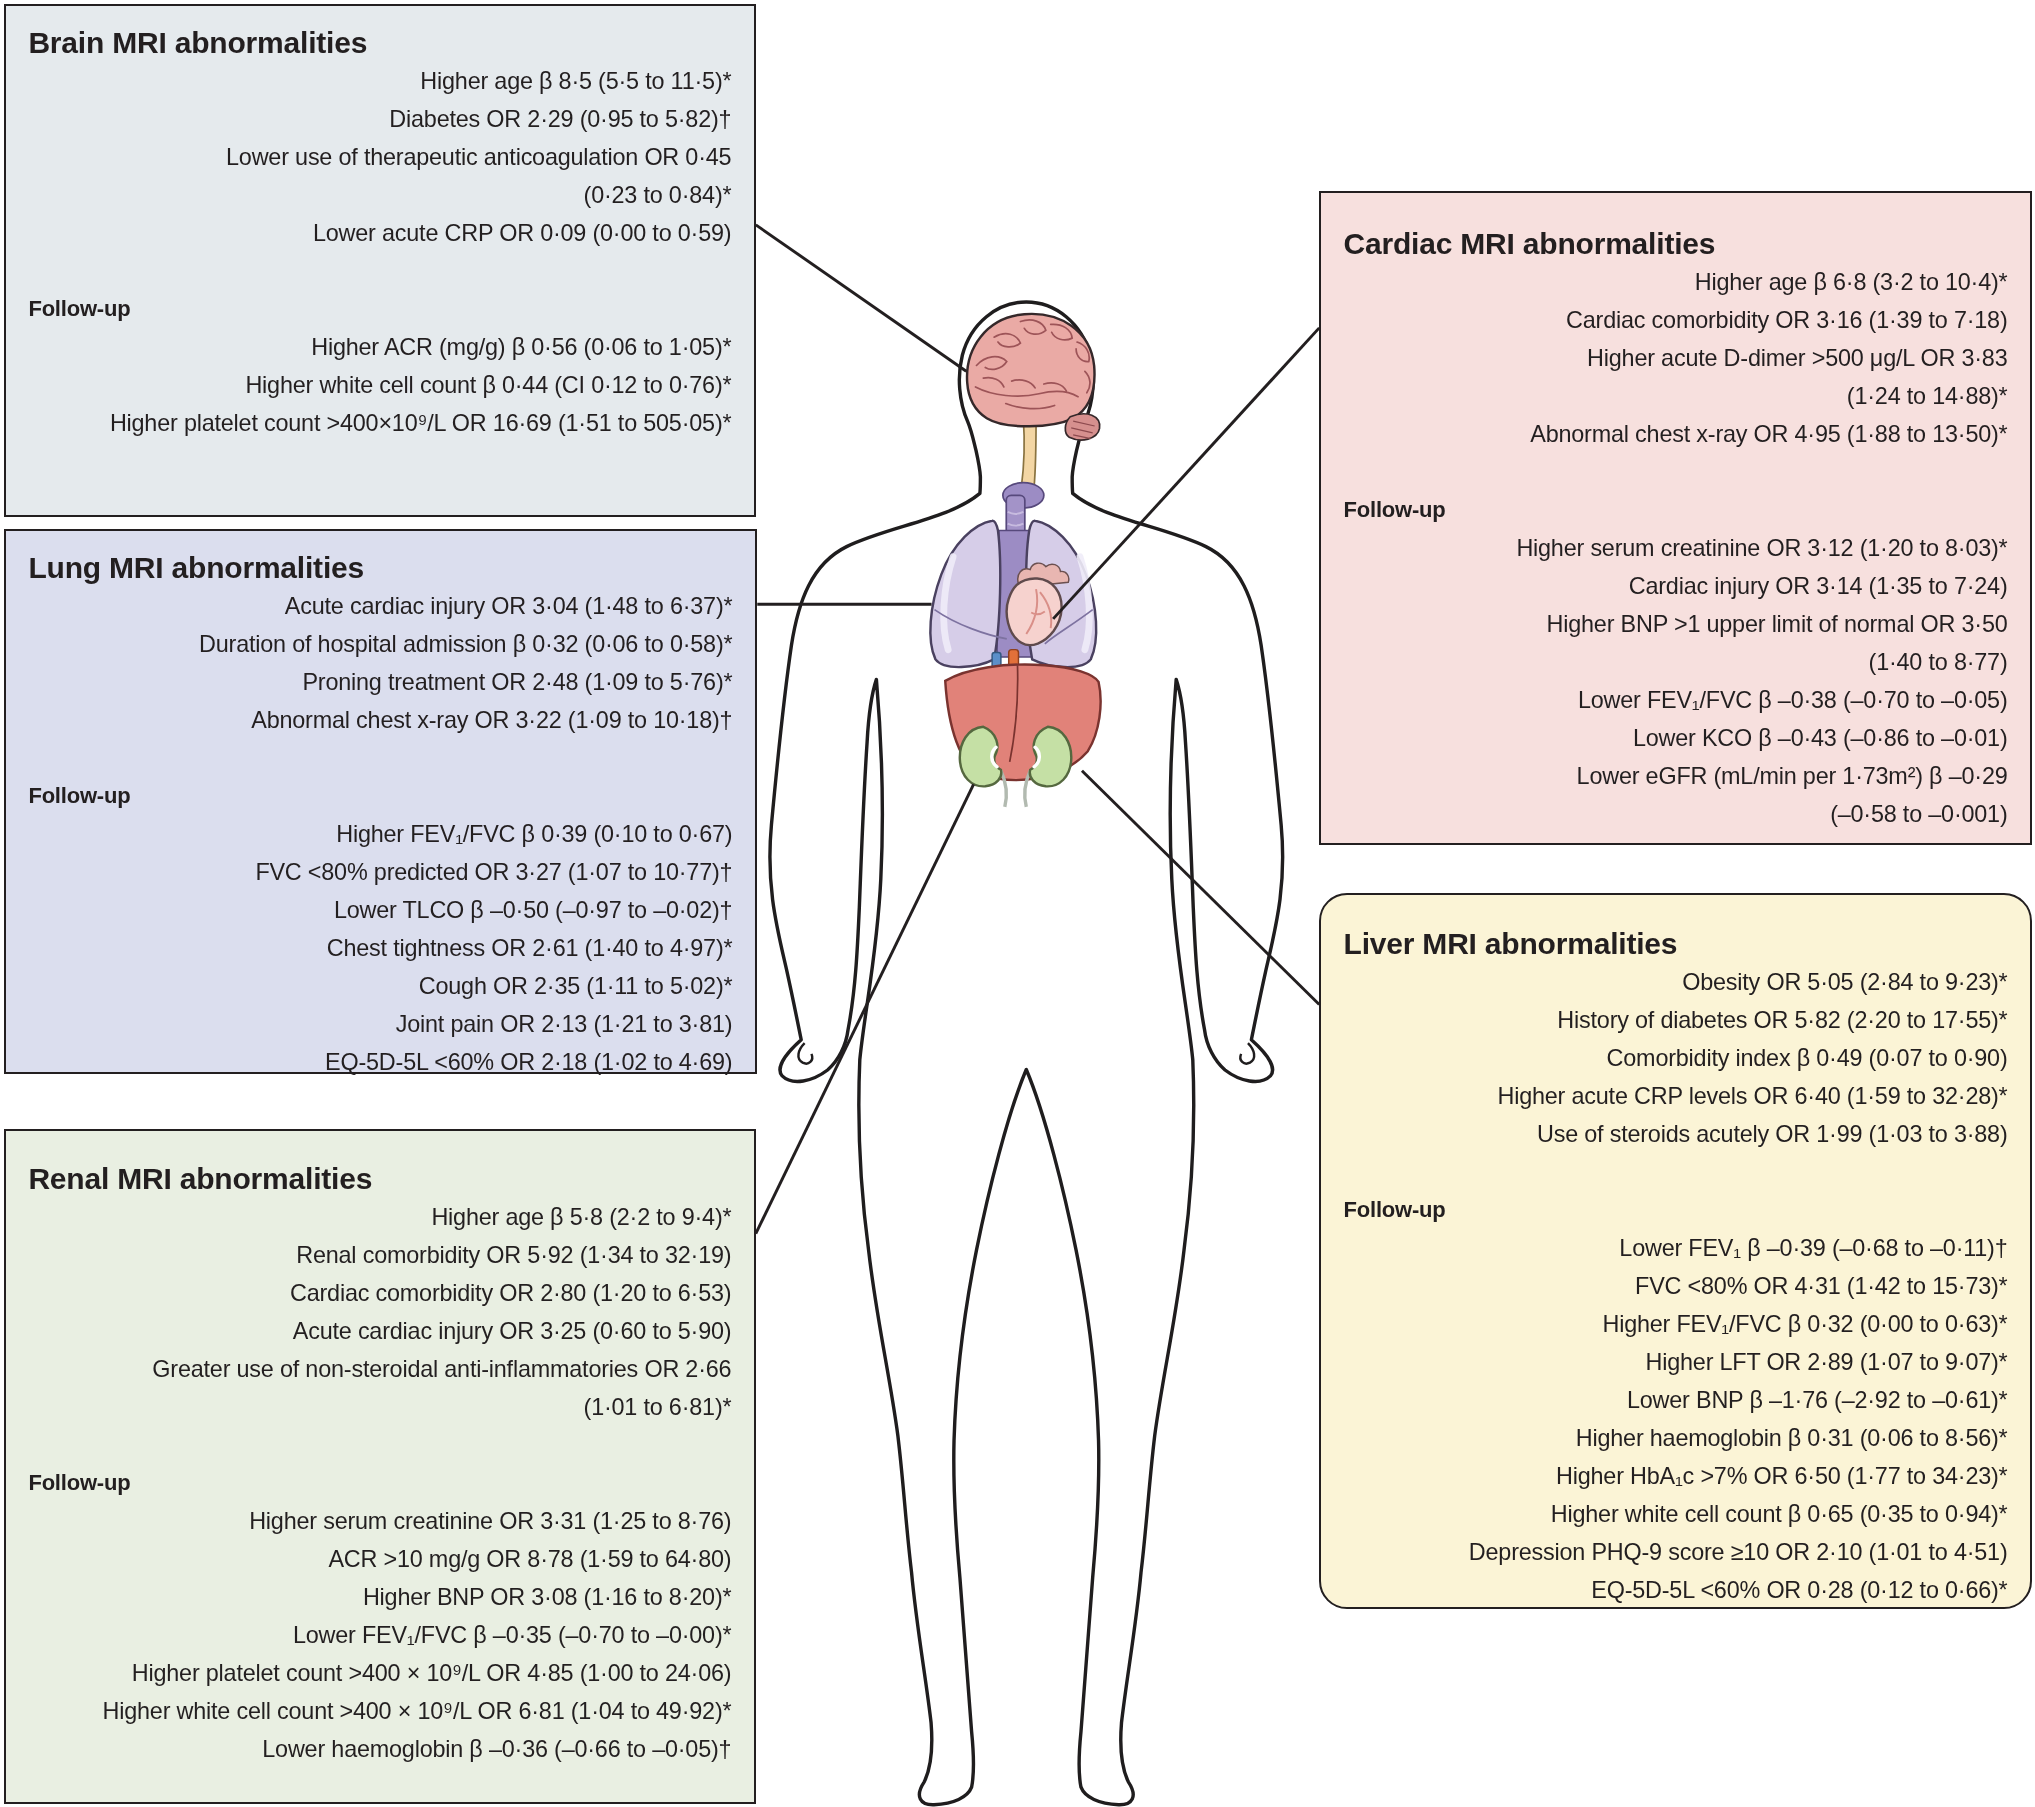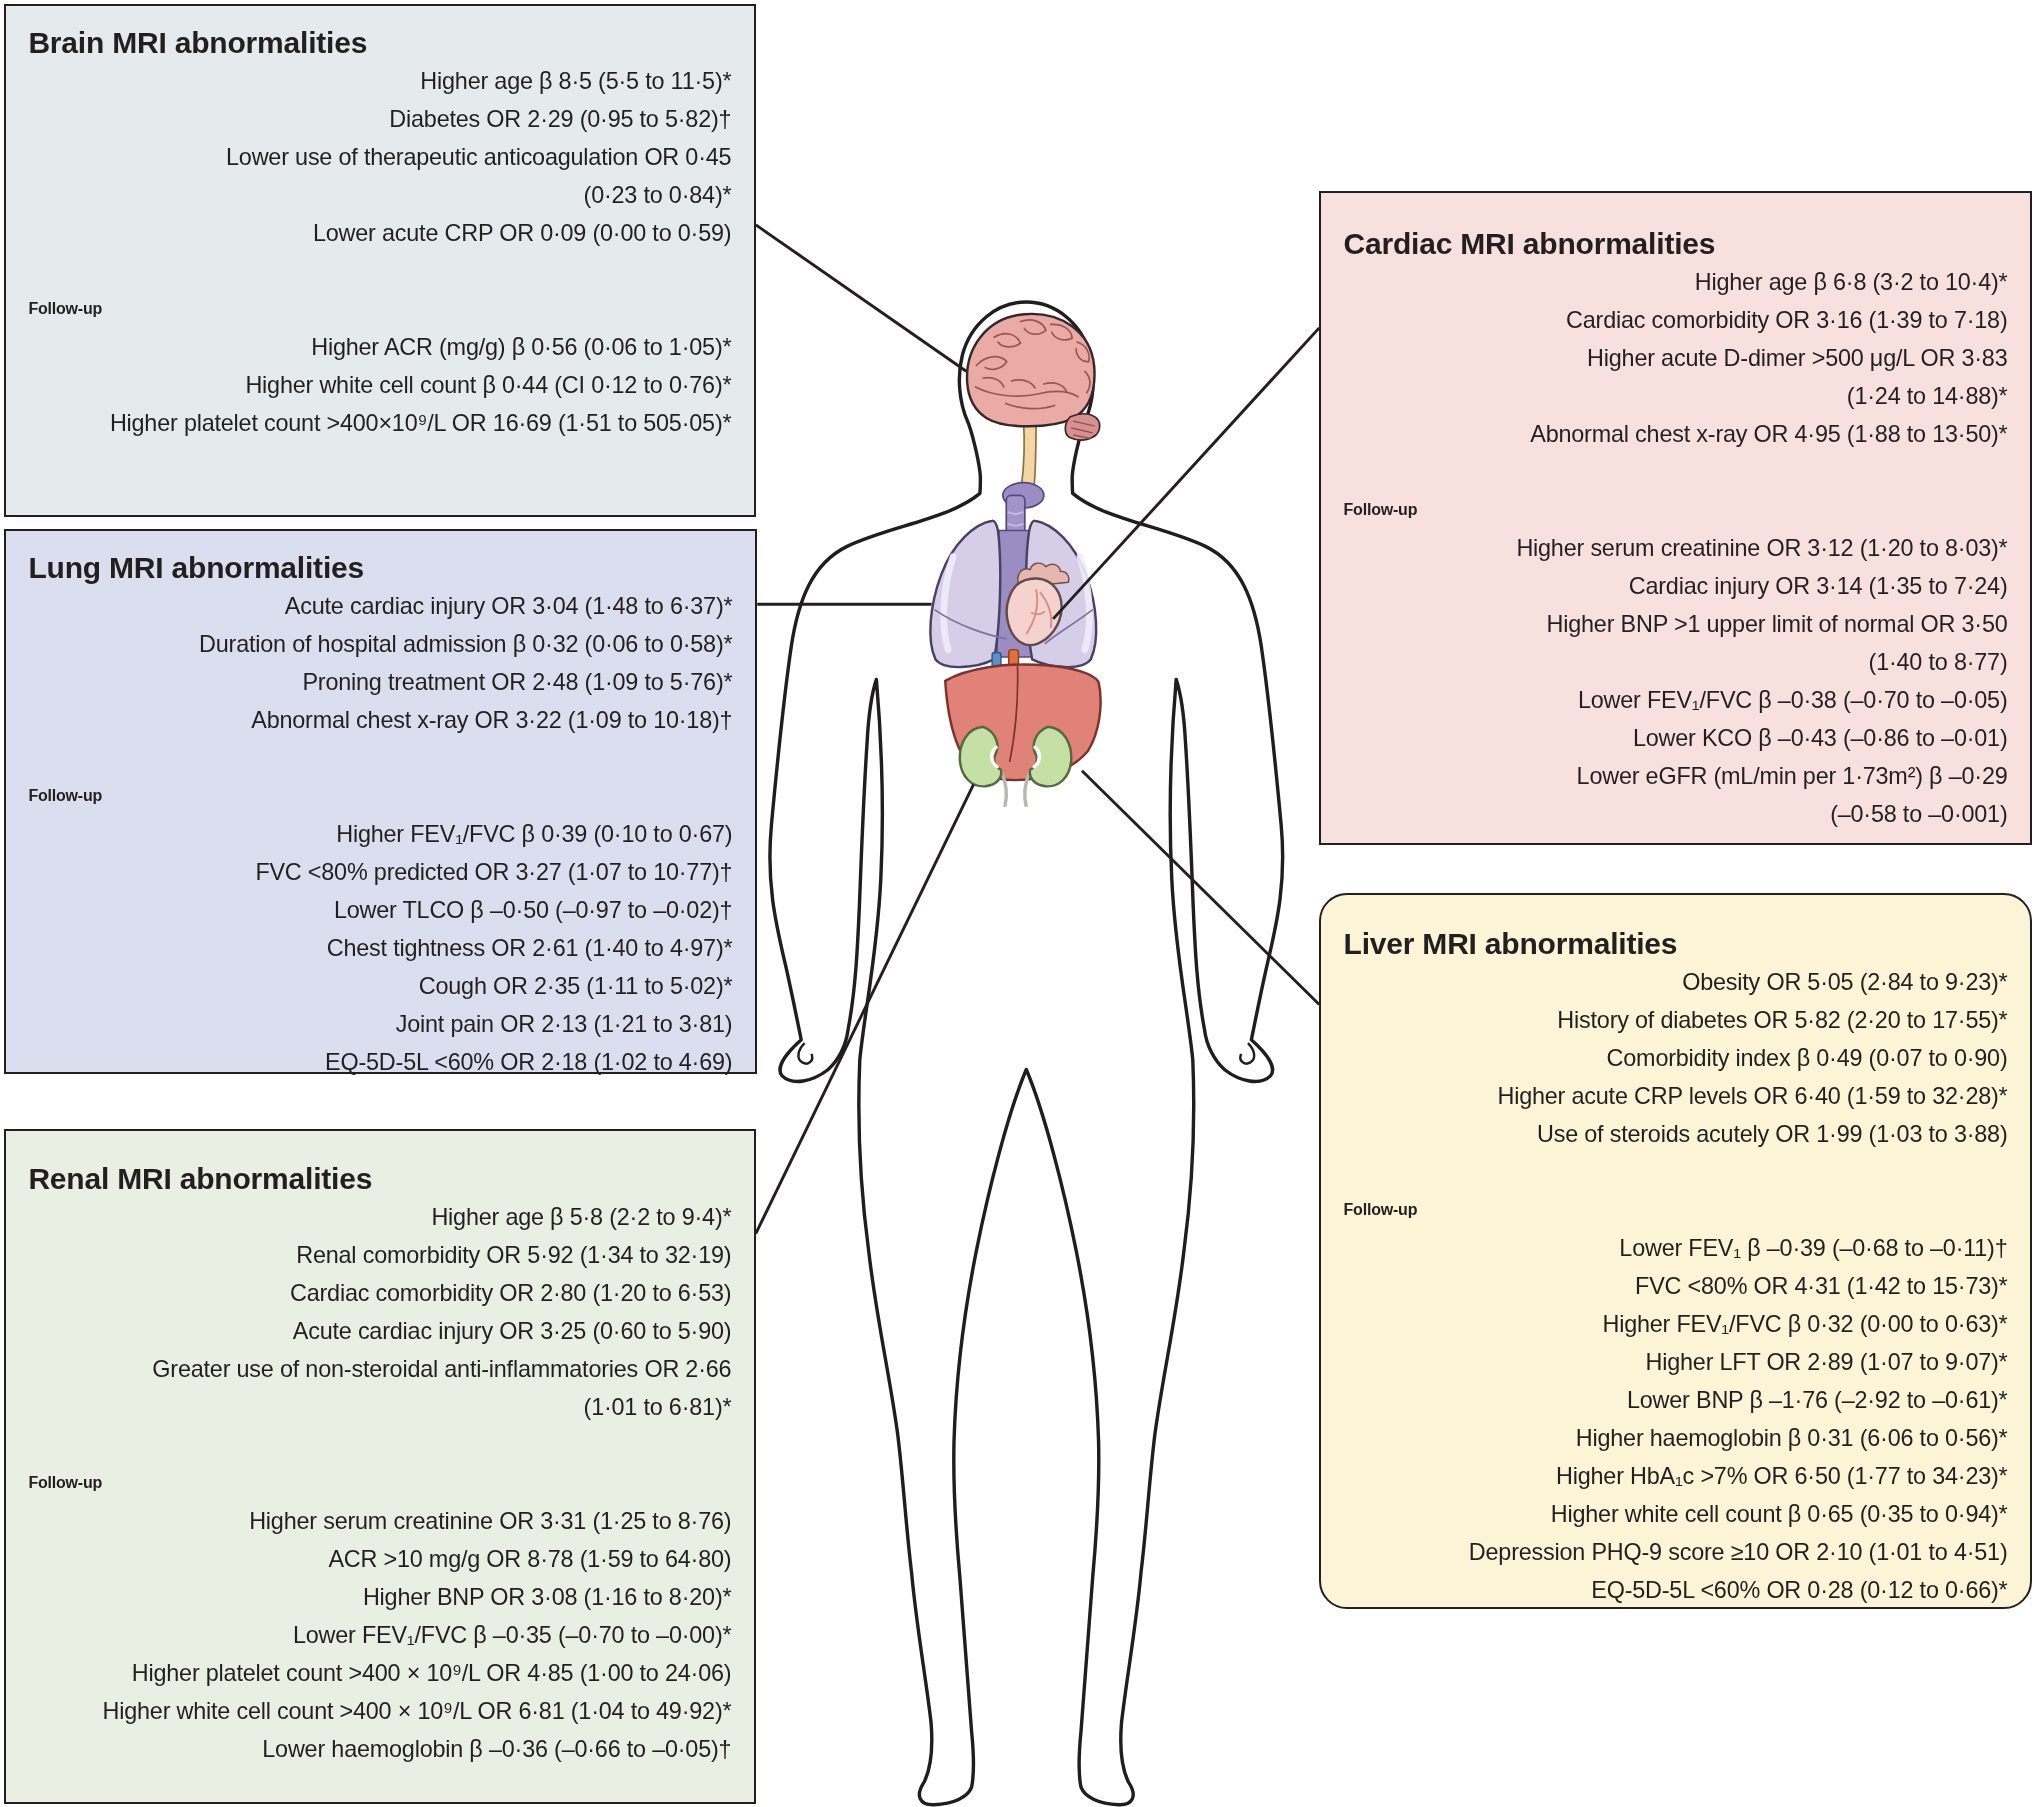--- a/index.html
+++ b/index.html
@@ -8,21 +8,21 @@
     font-family:"Liberation Sans","DejaVu Sans",sans-serif;
     color:#231f20; overflow:hidden;
   }
   svg.art { position:absolute; left:0; top:0; width:2035px; height:1808px; }
   .panel {
     position:absolute; box-sizing:border-box;
     border:2.4px solid #231f20;
     font-size:23.4px; line-height:38px; letter-spacing:-0.2px;
   }
   .panel .title { margin:0; font-size:30px; font-weight:700; }
-  .panel .followup-label { margin:38px 0 0 0; font-size:16px; font-weight:700; }
+  .panel .followup-label { margin:38px 0 0 0; font-size:22px; font-weight:700; }
   .panel .item { white-space:pre-line;text-align:right; }
   #box-brain   { left:3.9px;    top:3.9px;    width:752px; height:513px; padding:18.6px 22.5px; }
   #box-lung    { left:3.9px;    top:529px; width:753px; height:545px; padding:17.6px 22.5px; }
   #box-renal   { left:3.9px;    top:1129px; width:752px; height:675px; padding:29px 22.5px; }
   #box-cardiac { left:1319px; top:191px;  width:713px; height:654px; padding:32px 22.5px; }
   #box-liver   { left:1319px; top:893px; width:713px; height:716px; padding:30px 22.5px;border-radius:28px; }
 </style>
 </head>
 <body>
 
@@ -230,21 +230,21 @@
         <div class="item">Higher acute CRP levels OR 6·40 (1·59 to 32·28)*</div>
         <div class="item">Use of steroids acutely OR 1·99 (1·03 to 3·88)</div>
       </div>
     <h3 class="followup-label">Follow-up</h3>
     <div class="list">
         <div class="item">Lower FEV₁ β –0·39 (–0·68 to –0·11)†</div>
         <div class="item">FVC &lt;80% OR 4·31 (1·42 to 15·73)*</div>
         <div class="item">Higher FEV₁/FVC β 0·32 (0·00 to 0·63)*</div>
         <div class="item">Higher LFT OR 2·89 (1·07 to 9·07)*</div>
         <div class="item">Lower BNP β –1·76 (–2·92 to –0·61)*</div>
-        <div class="item">Higher haemoglobin β 0·31 (6·06 to 0·56)*</div>
+        <div class="item">Higher haemoglobin β 0·31 (0·06 to 8·56)*</div>
         <div class="item">Higher HbA₁c &gt;7% OR 6·50 (1·77 to 34·23)*</div>
         <div class="item">Higher white cell count β 0·65 (0·35 to 0·94)*</div>
         <div class="item">Depression PHQ-9 score ≥10 OR 2·10 (1·01 to 4·51)</div>
         <div class="item">EQ-5D-5L &lt;60% OR 0·28 (0·12 to 0·66)*</div>
       </div>
   </section>
 
 </div>
 
 

